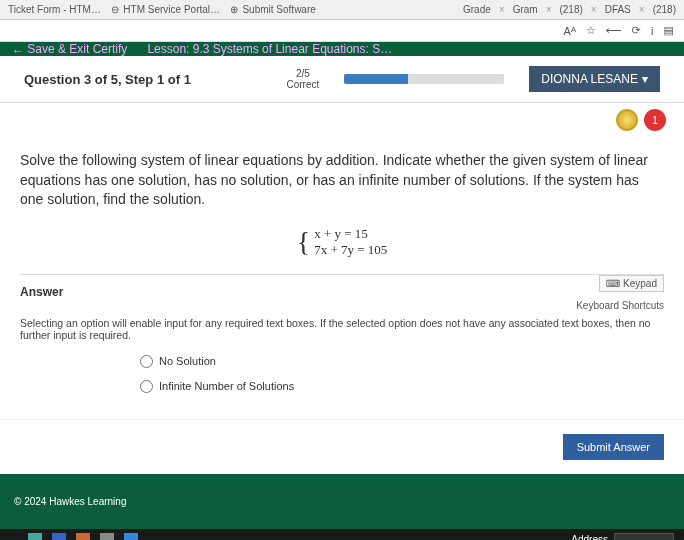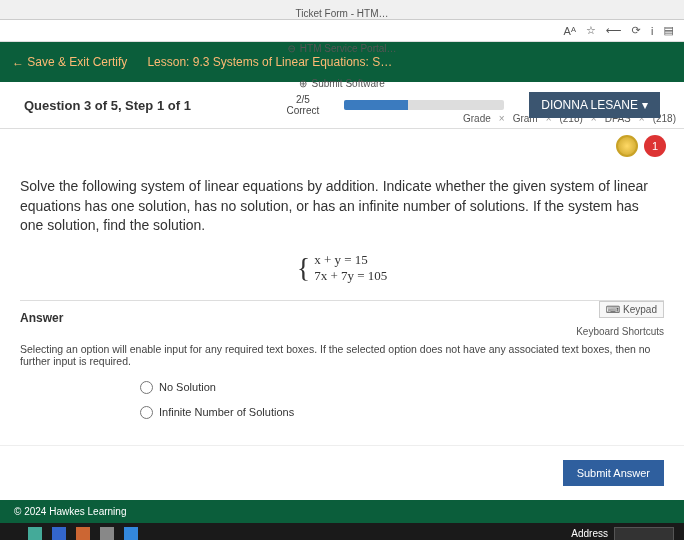--- a/index.html
+++ b/index.html
@@ -1,22 +1,22 @@
 <!DOCTYPE html>
 <html><head>
 <meta charset="utf-8">
 <style>
 * { box-sizing: border-box; margin: 0; padding: 0; }
 body { font-family: Arial, sans-serif; background: #e8e8e8; font-size: 12px; color: #333; }
-.top-tabs { background: #f0f0f0; height: 20px; display: flex; align-items: center; padding: 8px 8px; gap: 24px; font-size: 10px; color: #555; border-bottom: 1px solid #ccc; flex-direction: column; }
+.top-tabs { background: #f0f0f0; height: 20px; display: flex; align-items: center; padding: 0 8px; gap: 10px; font-size: 10px; color: #555; border-bottom: 1px solid #ccc; }
 .tab-item { display: flex; align-items: center; gap: 4px; }
 .tab-close { color: #999; }
 .right-tabs { margin-left: auto; display: flex; gap: 8px; }
 .toolbar { background: #fff; height: 22px; display: flex; align-items: center; justify-content: flex-end; padding: 0 10px; gap: 10px; font-size: 11px; color: #555; border-bottom: 1px solid #ddd; }
-.header-bar { background: #0b5e3b; color: #fdba74; display: flex; align-items: center; padding: 13px 12px; font-size: 12px; }
+.header-bar { background: #0b5e3b; color: #f0abfc; display: flex; align-items: center; padding: 0 12px; font-size: 12px; }
 .save-exit { cursor: pointer; }
 .lesson { margin-left: 20px; font-size: 12px; }
 .question-row { background: #fff; display: flex; align-items: center; padding: 10px 24px; border-bottom: 1px solid #ddd; }
 .q-title { font-weight: bold; font-size: 13px; }
 .q-progress { margin-left: auto; display: flex; align-items: center; gap: 25px; }
 .correct-box { text-align: center; font-size: 10px; color: #444; }
 .progress-bar { width: 160px; height: 10px; background: #ddd; border-radius: 2px; overflow: hidden; }
 .progress-fill { height: 100%; background: #3b7bbf; width: 40%; }
 .user-box { background: #3b5570; color: #fff; padding: 6px 12px; font-size: 12px; display:flex; align-items:center; gap:4px; }
 .icons-row { display: flex; gap: 6px; margin-left: 8px; }
@@ -34,21 +34,21 @@
 .keypad-row { display: flex; justify-content: flex-end; gap: 8px; align-items: flex-end; flex-direction: column; font-size: 10px; color: #555; }
 .keypad-btn { border: 1px solid #ccc; padding: 2px 6px; background: #f7f7f7; font-size: 10px; display:inline-flex; align-items:center; gap:3px; }
 .hint { font-size: 10.5px; color: #444; margin: 6px 0 14px; }
 .options { margin-left: 120px; }
 .option-row { display: flex; align-items: center; margin: 12px 0; font-size: 11px; }
 .option-row input[type=radio] { margin-right: 6px; }
 .sol-inputs { margin-left: 40px; color: #888; }
 .sol-inputs input { width: 48px; border: 1px solid #ccc; background: #eee; height: 16px; }
 .submit-row { display: flex; justify-content: flex-end; padding: 14px 20px; background:#fff; border-top:1px solid #eee; }
 .submit-btn { background: #2f5f9e; color: #fff; border: none; padding: 7px 14px; font-size: 11px; cursor: pointer; }
-.footer { background: #0b5e3b; color: #fff; font-size: 10px; padding: 6px 14px; }
+.footer { background: #0b5e3b; color: #fff; font-size: 10px; padding: 22px 14px; }
 .bottom-bar { background: #1a1a1a; color: #fff; height: 22px; display: flex; align-items: center; padding: 0 10px; font-size: 10px; }
 .bottom-right { margin-left: auto; display:flex; gap:6px; align-items:center;}
 .addr-input { background:#333; border:1px solid #555; height:14px; width:60px; color:#fff; font-size:9px;}
 .task-icons { display:flex; gap:10px; margin-left:18px;}
 .task-icons span { width:14px; height:14px; display:inline-block; }
 </style>
 </head>
 <body>
 
 <div class="top-tabs">

